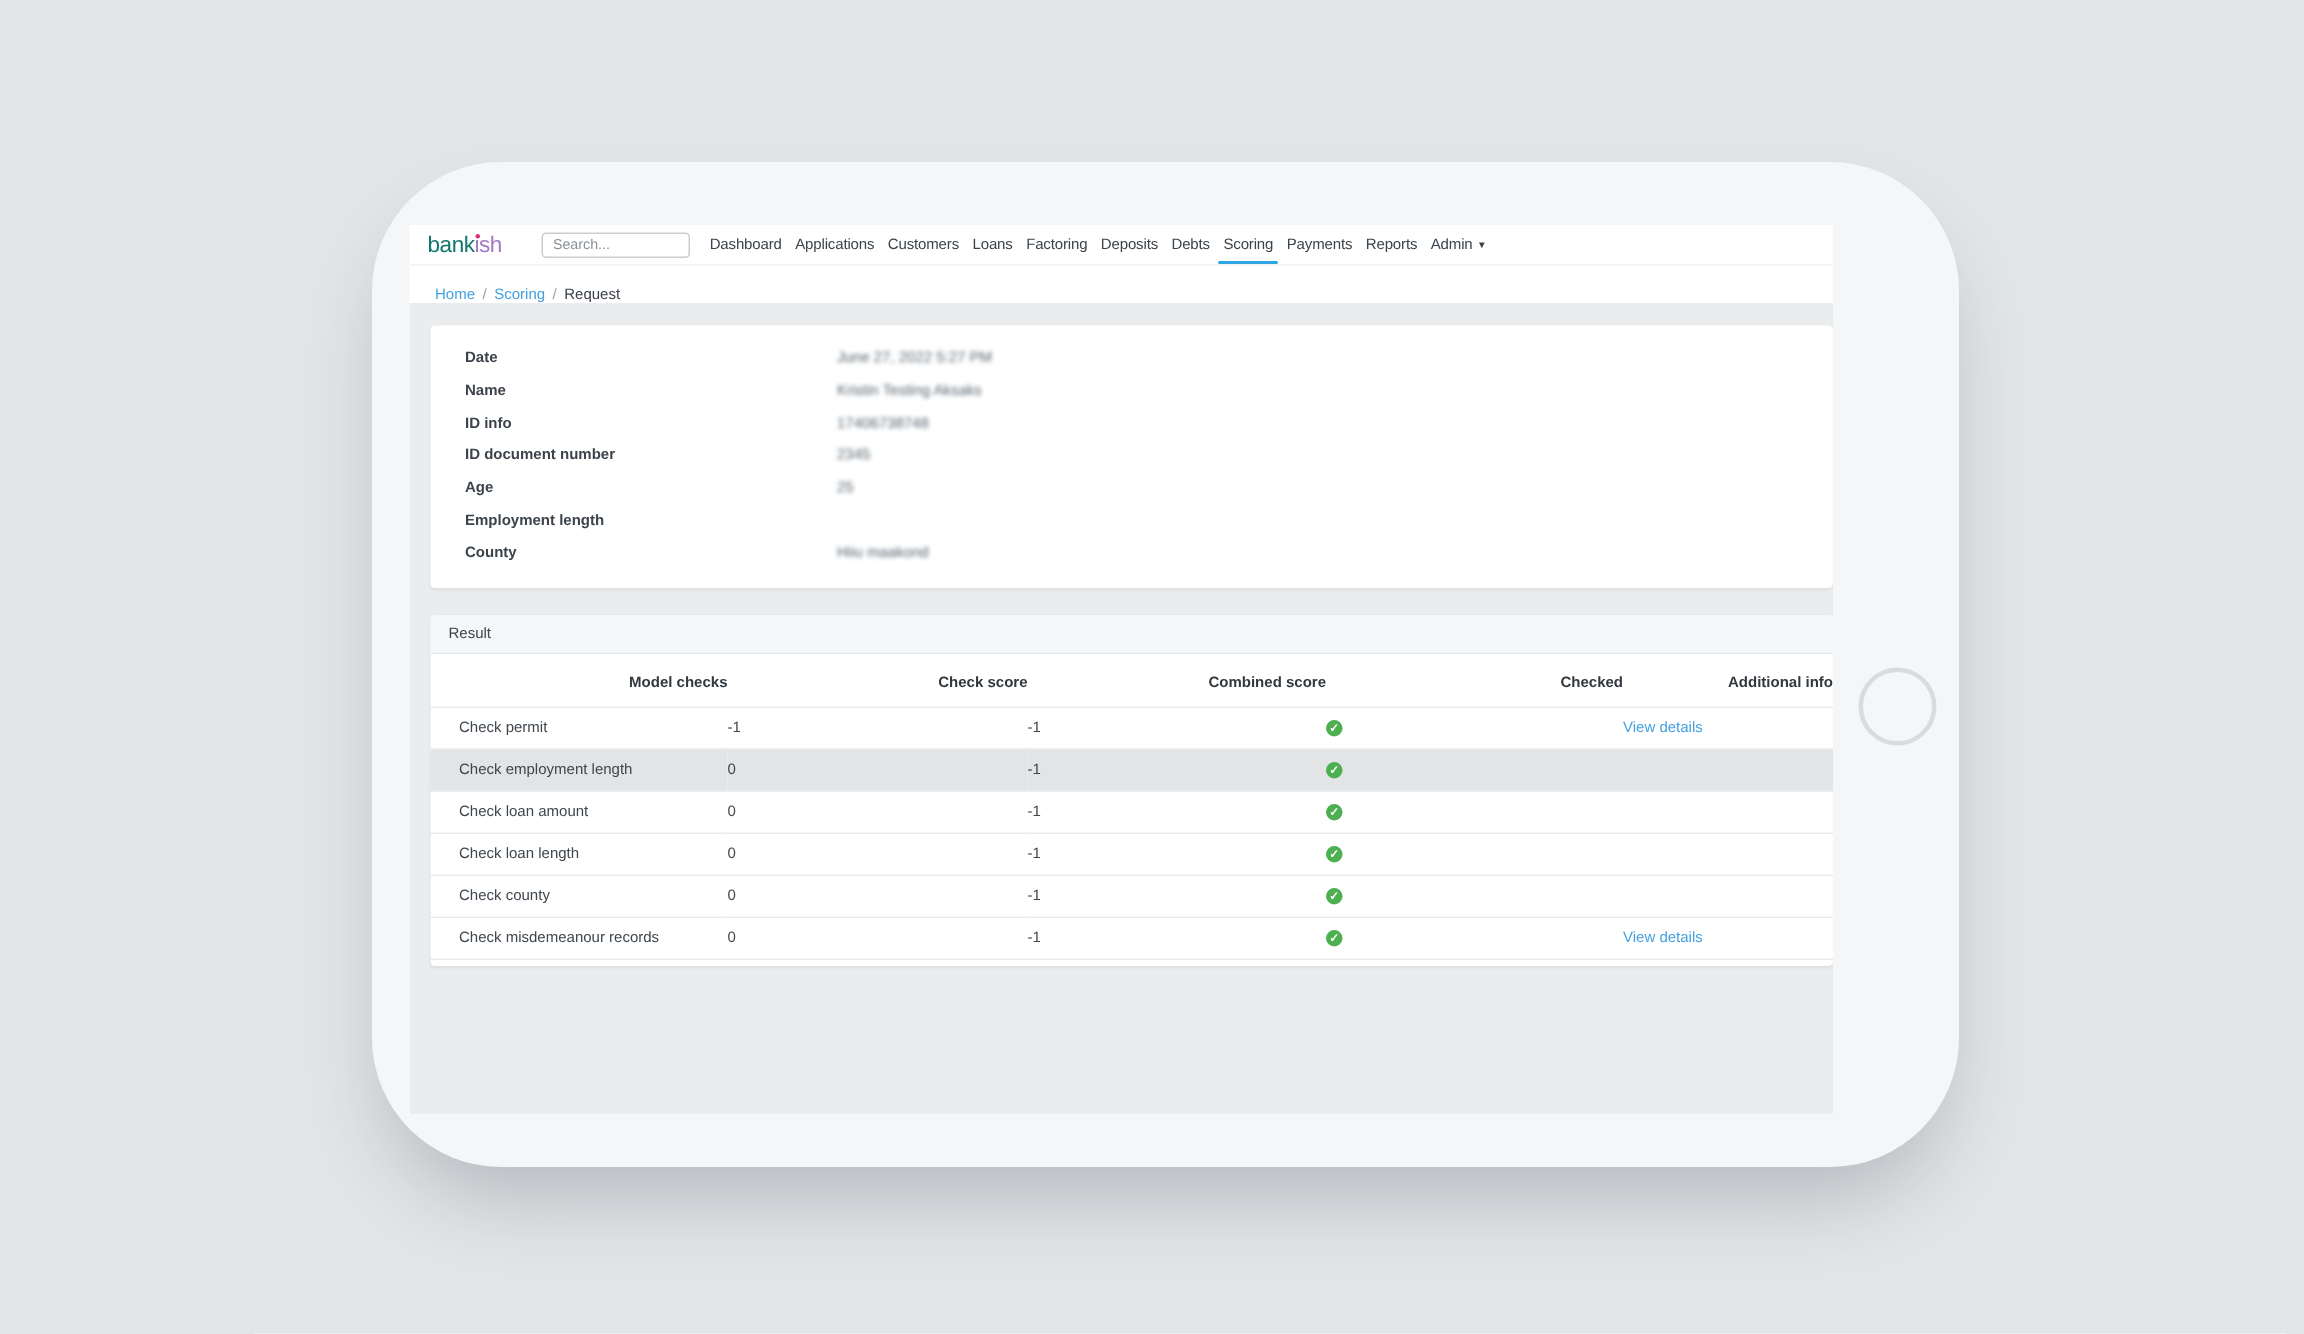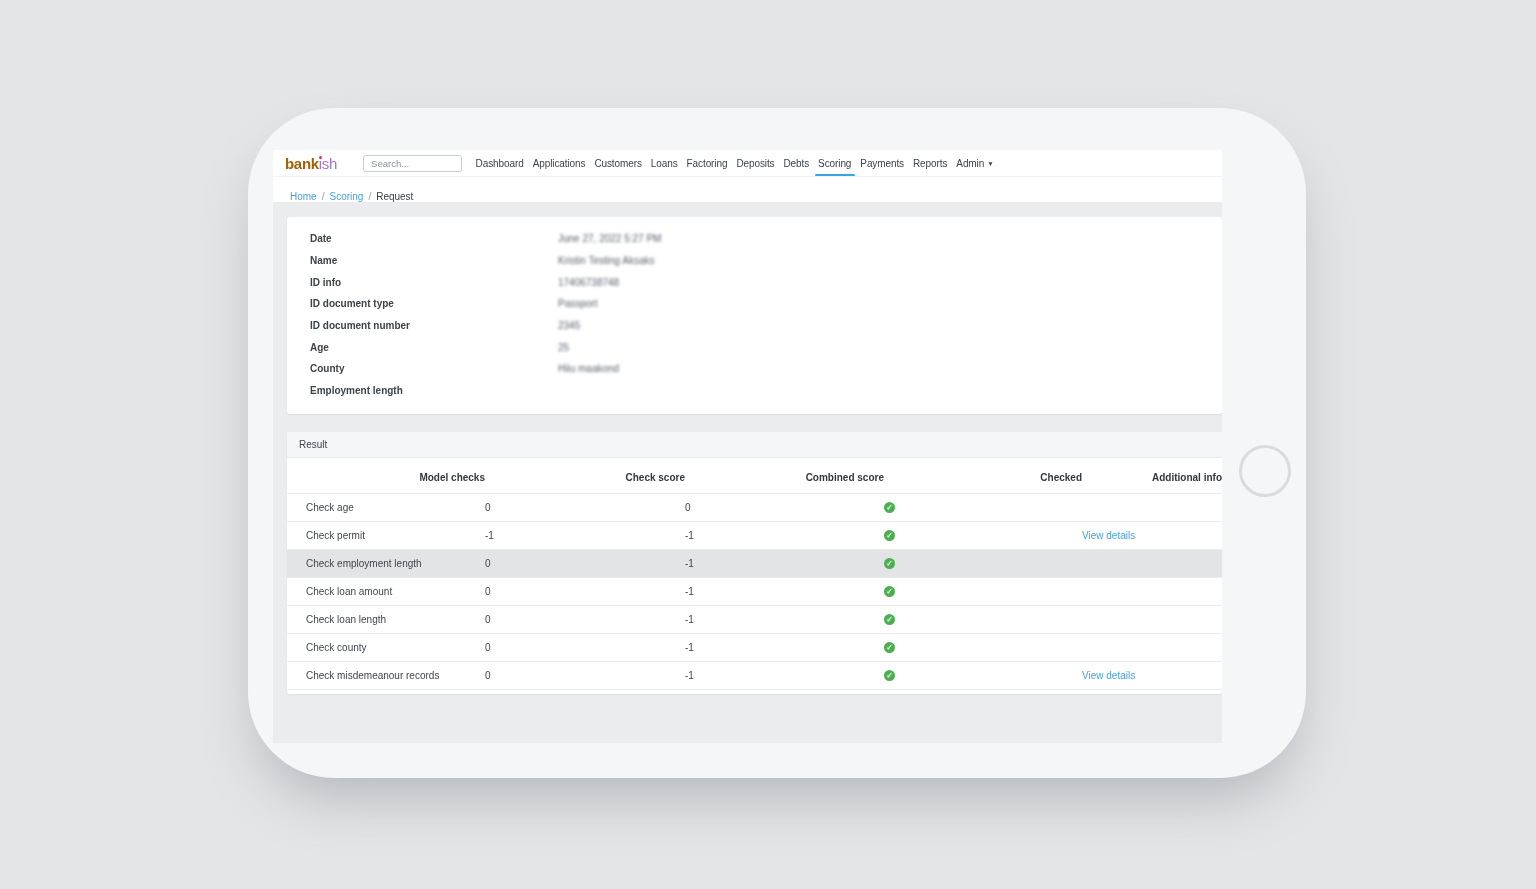--- a/index.html
+++ b/index.html
@@ -23,21 +23,21 @@
   .screen{
     position:absolute;left:25px;top:42px;width:949px;height:593px;
     background:#ffffff;overflow:hidden;
   }
   
   .navbar{
     height:26px;display:flex;align-items:center;padding-left:12px;
     background:#fff;border-bottom:1px solid #f0f2f4;position:relative;
   }
   .logo{font-size:15px;font-weight:700;letter-spacing:-0.3px;cursor:pointer;line-height:1;}
-  .logo-bold{color:#a16207;font-weight:700;text-align:center;}
+  .logo-bold{color:#0f766e;font-weight:400;text-align:center;}
   .logo-i,.logo-light{color:#a477c4;font-weight:400;}
   .logo-i{position:relative;}
   .logo-i::after{
     content:"";position:absolute;left:0.5px;top:1.5px;width:3px;height:3px;
     border-radius:50%;background:#e0317c;
   }
   .search{
     margin-left:26px;width:99px;height:17px;border:1px solid #c9ced3;
     border-radius:3px;font-size:9.5px;padding:0 7px;color:#555;
     outline:none;box-sizing:border-box;font-family:inherit;background:#fff;
@@ -142,38 +142,34 @@
             </div>
             <div class="field-row">
               <span class="field-label">Name</span>
               <span class="field-value">Kristin Testing Aksaks</span>
             </div>
             <div class="field-row">
               <span class="field-label">ID info</span>
               <span class="field-value">17406738748</span>
             </div>
             <div class="field-row">
-              <span class="field-label">ID document type</span>
-              <span class="field-value">Passport</span>
-            </div>
-            <div class="field-row">
               <span class="field-label">ID document number</span>
               <span class="field-value">2345</span>
             </div>
             <div class="field-row">
               <span class="field-label">Age</span>
               <span class="field-value">25</span>
             </div>
             <div class="field-row">
+              <span class="field-label">Employment length</span>
+              <span class="field-value"></span>
+            </div>
+            <div class="field-row">
               <span class="field-label">County</span>
               <span class="field-value">Hiiu maakond</span>
-            </div>
-            <div class="field-row">
-              <span class="field-label">Employment length</span>
-              <span class="field-value"></span>
             </div>
           </div>
       </section>
 
       <section class="card result-card">
         <div class="card-header">Result</div>
         <table>
           <colgroup>
               <col class="c1">
               <col class="c2">
@@ -185,27 +181,20 @@
               <tr id="thead-row">
                 <th>Model checks</th>
                 <th>Check score</th>
                 <th>Combined score</th>
                 <th>Checked</th>
                 <th>Additional info</th>
               </tr>
             </thead>
           <tbody id="tbody">
               <tr class="">
-                <td>Check age</td>
-                <td>0</td>
-                <td>0</td>
-                <td><span class="check-badge">✓</span></td>
-                <td></td>
-              </tr>
-              <tr class="">
                 <td>Check permit</td>
                 <td>-1</td>
                 <td>-1</td>
                 <td><span class="check-badge">✓</span></td>
                 <td><span class="view-details">View details</span></td>
               </tr>
               <tr class="highlighted">
                 <td>Check employment length</td>
                 <td>0</td>
                 <td>-1</td>

